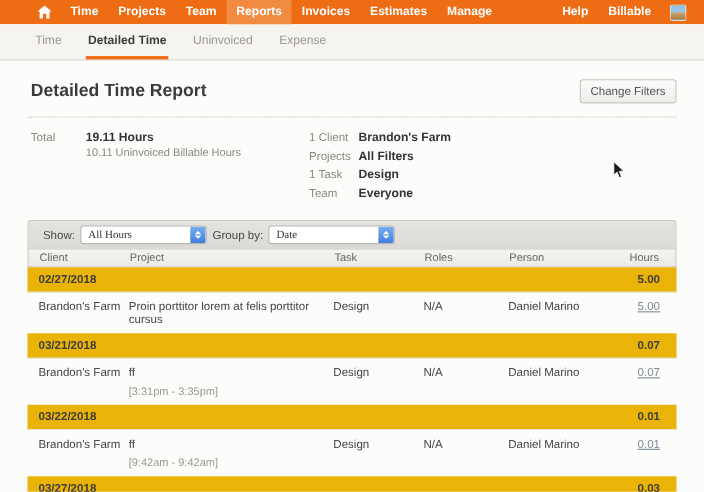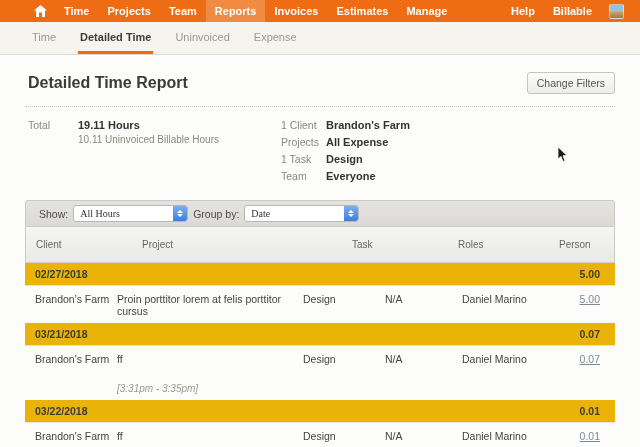--- a/index.html
+++ b/index.html
@@ -49,26 +49,26 @@
   .tri-up { width:0; height:0; border-left:3px solid transparent; border-right:3px solid transparent; border-bottom:3px solid #fff; }
   .tri-down { width:0; height:0; border-left:3px solid transparent; border-right:3px solid transparent; border-top:3px solid #fff; }
   .tb-right { margin-left:auto; display:flex; align-items:center; }
   .checkbox { width:10px; height:10px; background:#fff; border:1px solid #adaba6; border-radius:2px; margin-right:5px; cursor:pointer; }
   .cb-label { margin-right:10px; font-size:10.5px; }
   .tb-right .btn { margin-left:5px; padding:3px 8px; }
   .btn .caret2 { font-size:8px; margin-left:4px; color:#777; }
   .print-btn { display:flex; align-items:center; }
 
   
-  .tbl-header { height:36px; background:linear-gradient(180deg,#f5f5f3,#e9e9e6); border-left:1px solid #cbc9c4; border-right:1px solid #cbc9c4; border-bottom:1px solid #cfcdc8; display:grid; grid-template-columns:82px 186px 82px 77px 103px 1fr; align-items:center; padding-left:10px; font-size:10px; color:#666;gap:24px; }
+  .tbl-header { height:16px; background:linear-gradient(180deg,#f5f5f3,#e9e9e6); border-left:1px solid #cbc9c4; border-right:1px solid #cbc9c4; border-bottom:1px solid #cfcdc8; display:grid; grid-template-columns:82px 186px 82px 77px 103px 1fr; align-items:center; padding-left:10px; font-size:10px; color:#666; }
   .tbl-header .col-hours { text-align:right; padding-right:15px; }
   .tbl-body { font-size:10.5px; }
   .group-row { background:#eab308; display:flex; justify-content:space-between; align-items:center; height:23px; padding:0 15px 0 10px; font-weight:bold; color:#3c3c3c; border-bottom:1px solid #e4e2dd; }
   .data-row { display:grid; grid-template-columns:82px 186px 82px 77px 103px 1fr; padding:7px 0 6px 10px; color:#444; background:#fcfcfa; }
-  .proj-time { font-style:italic; color:#9a9890; font-size:10px; margin-top:18px; }
+  .proj-time { color:#9a9890; font-size:10px; margin-top:6px; }
   .cell-hours { text-align:right; padding-right:15px; }
   .hours-link { color:#7b8b9a; text-decoration:underline; cursor:pointer; }
 
   
   .cursor { position:absolute; left:557px; top:146px; width:11px; height:17px; pointer-events:none; }
 </style>
 </head>
 <body>
 
 <div class="topnav">
@@ -118,21 +118,21 @@
         </span>
       </div>
     </div>
     <div class="sum-right">
       <div class="sum-row">
         <span class="sum-label">1 Client</span>
         <span class="sum-val">Brandon's Farm</span>
       </div>
       <div class="sum-row">
         <span class="sum-label">Projects</span>
-        <span class="sum-val">All Expense</span>
+        <span class="sum-val">All Filters</span>
       </div>
       <div class="sum-row">
         <span class="sum-label">1 Task</span>
         <span class="sum-val">Design</span>
       </div>
       <div class="sum-row">
         <span class="sum-label">Team</span>
         <span class="sum-val">Everyone</span>
       </div>
     </div>

